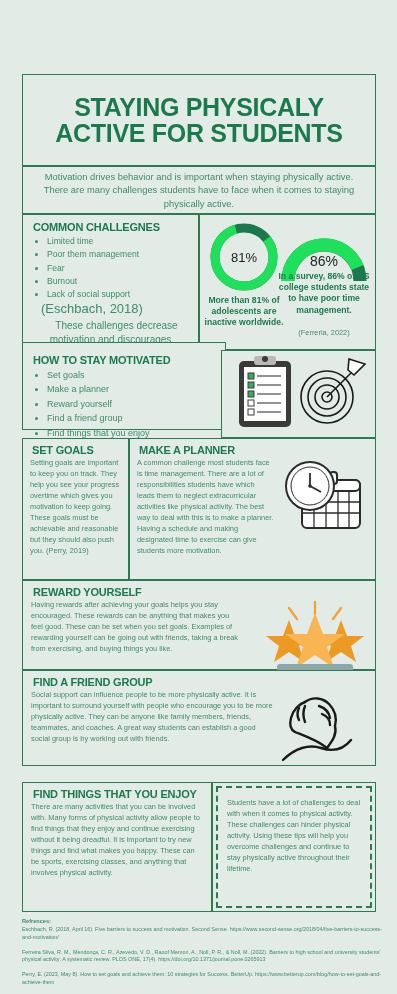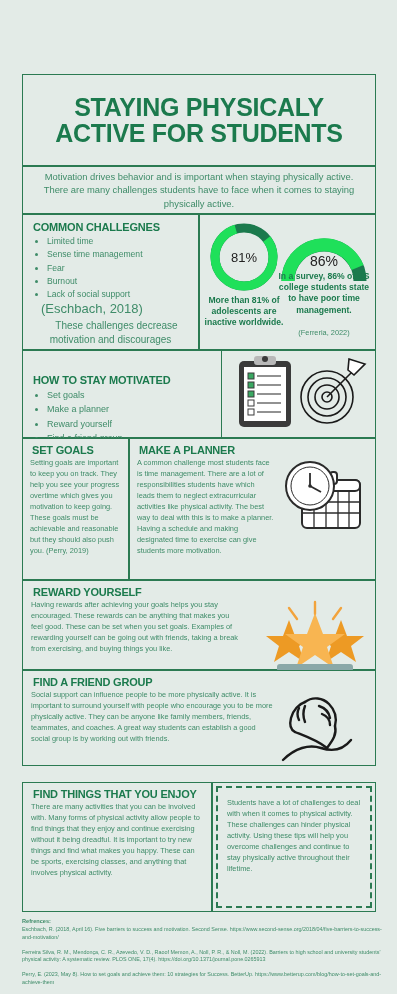--- a/index.html
+++ b/index.html
@@ -41,21 +41,21 @@
   #donut81 .lbl{position:absolute;left:0;top:0;width:76px;height:76px;display:flex;align-items:center;justify-content:center;
     font-size:13px;color:#222;}
   #gauge86{left:78px;top:16px;width:92px;height:56px;}
   #gauge86 .lbl{position:absolute;left:0;top:22px;width:92px;text-align:center;font-size:14px;color:#222;}
   .cap-bold{position:absolute;font-size:8.6px;font-weight:bold;line-height:1.3;text-align:center;color:#1b7a4d;}
   #cap81{left:0px;top:80px;width:88px;}
   #cap86{left:76px;top:56px;width:96px;}
   #src86{position:absolute;left:76px;top:113px;width:96px;text-align:center;font-size:7.4px;color:#3f8c69;}
 
   
-  #motivated-box{left:22px;top:350px;width:204px;height:88px;padding:23px 8px;}
+  #motivated-box{left:22px;top:342px;width:204px;height:88px;padding:11px 8px;}
   #motivated-box ul.bullets li{font-size:9px;line-height:1.6;}
   #icons-box{left:221px;top:350px;width:155px;height:88px;}
 
   
   #setgoals-box{left:22px;top:438px;width:107px;height:142px;padding:5px 7px;}
   #planner-box{left:129px;top:438px;width:247px;height:142px;padding:5px 7px;}
   .body-xs{font-size:7.4px;line-height:1.48;color:#3f8c69;}
   #planner-cols{display:flex;gap:6px;}
   #planner-text{width:150px;}
   #planner-icon{flex:1;position:relative;}
@@ -95,21 +95,21 @@
   </div>
 
   <div class="bx" id="title-box">
     <div id="title-text">STAYING PHYSICALY ACTIVE FOR STUDENTS</div>
   </div>
 
   <div class="bx" id="challenges-box">
     <div class="sec-head">COMMON CHALLEGNES</div>
     <ul class="bullets">
       <li>Limited time</li>
-      <li>Sense time management</li>
+      <li>Poor them management</li>
       <li>Fear</li>
       <li>Burnout</li>
       <li>Lack of social support</li>
     </ul>
     <div class="src-inline">(Eschbach, 2018)</div>
     <div class="para-sm">These challenges decrease motivation and discourages students from staying physically active.</div>
   </div>
 
   <div class="bx" id="stats-box">
 

